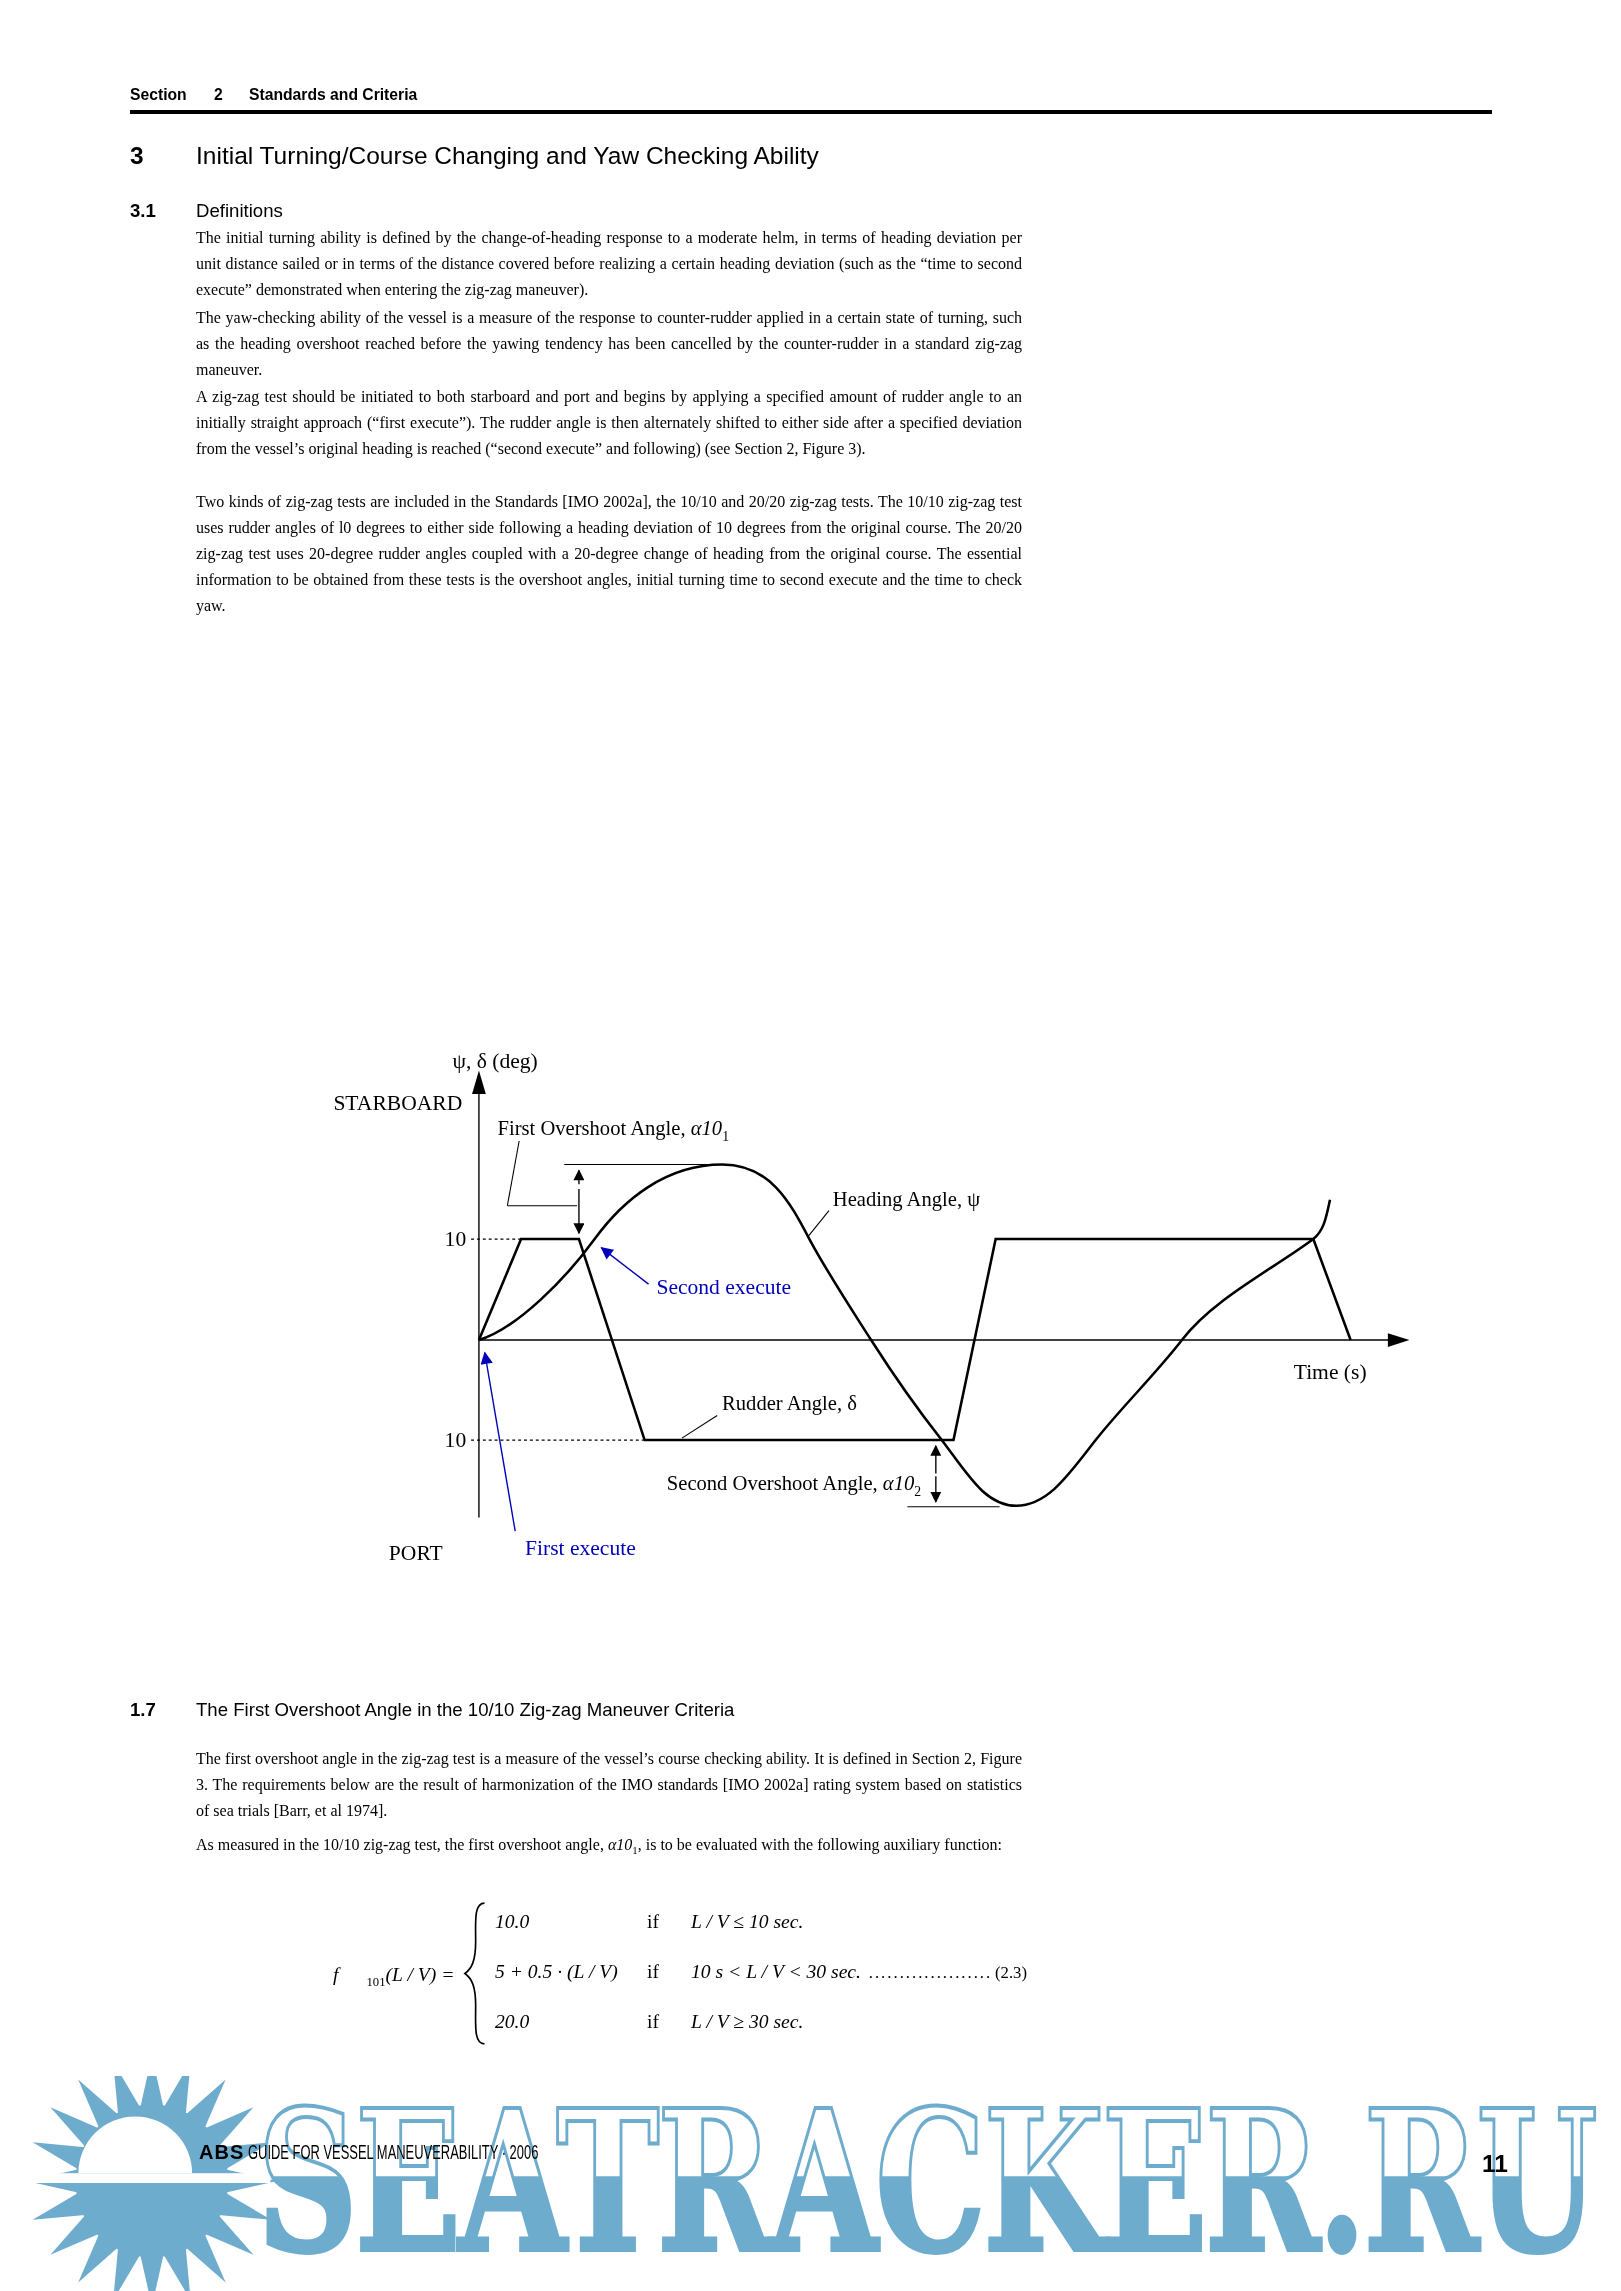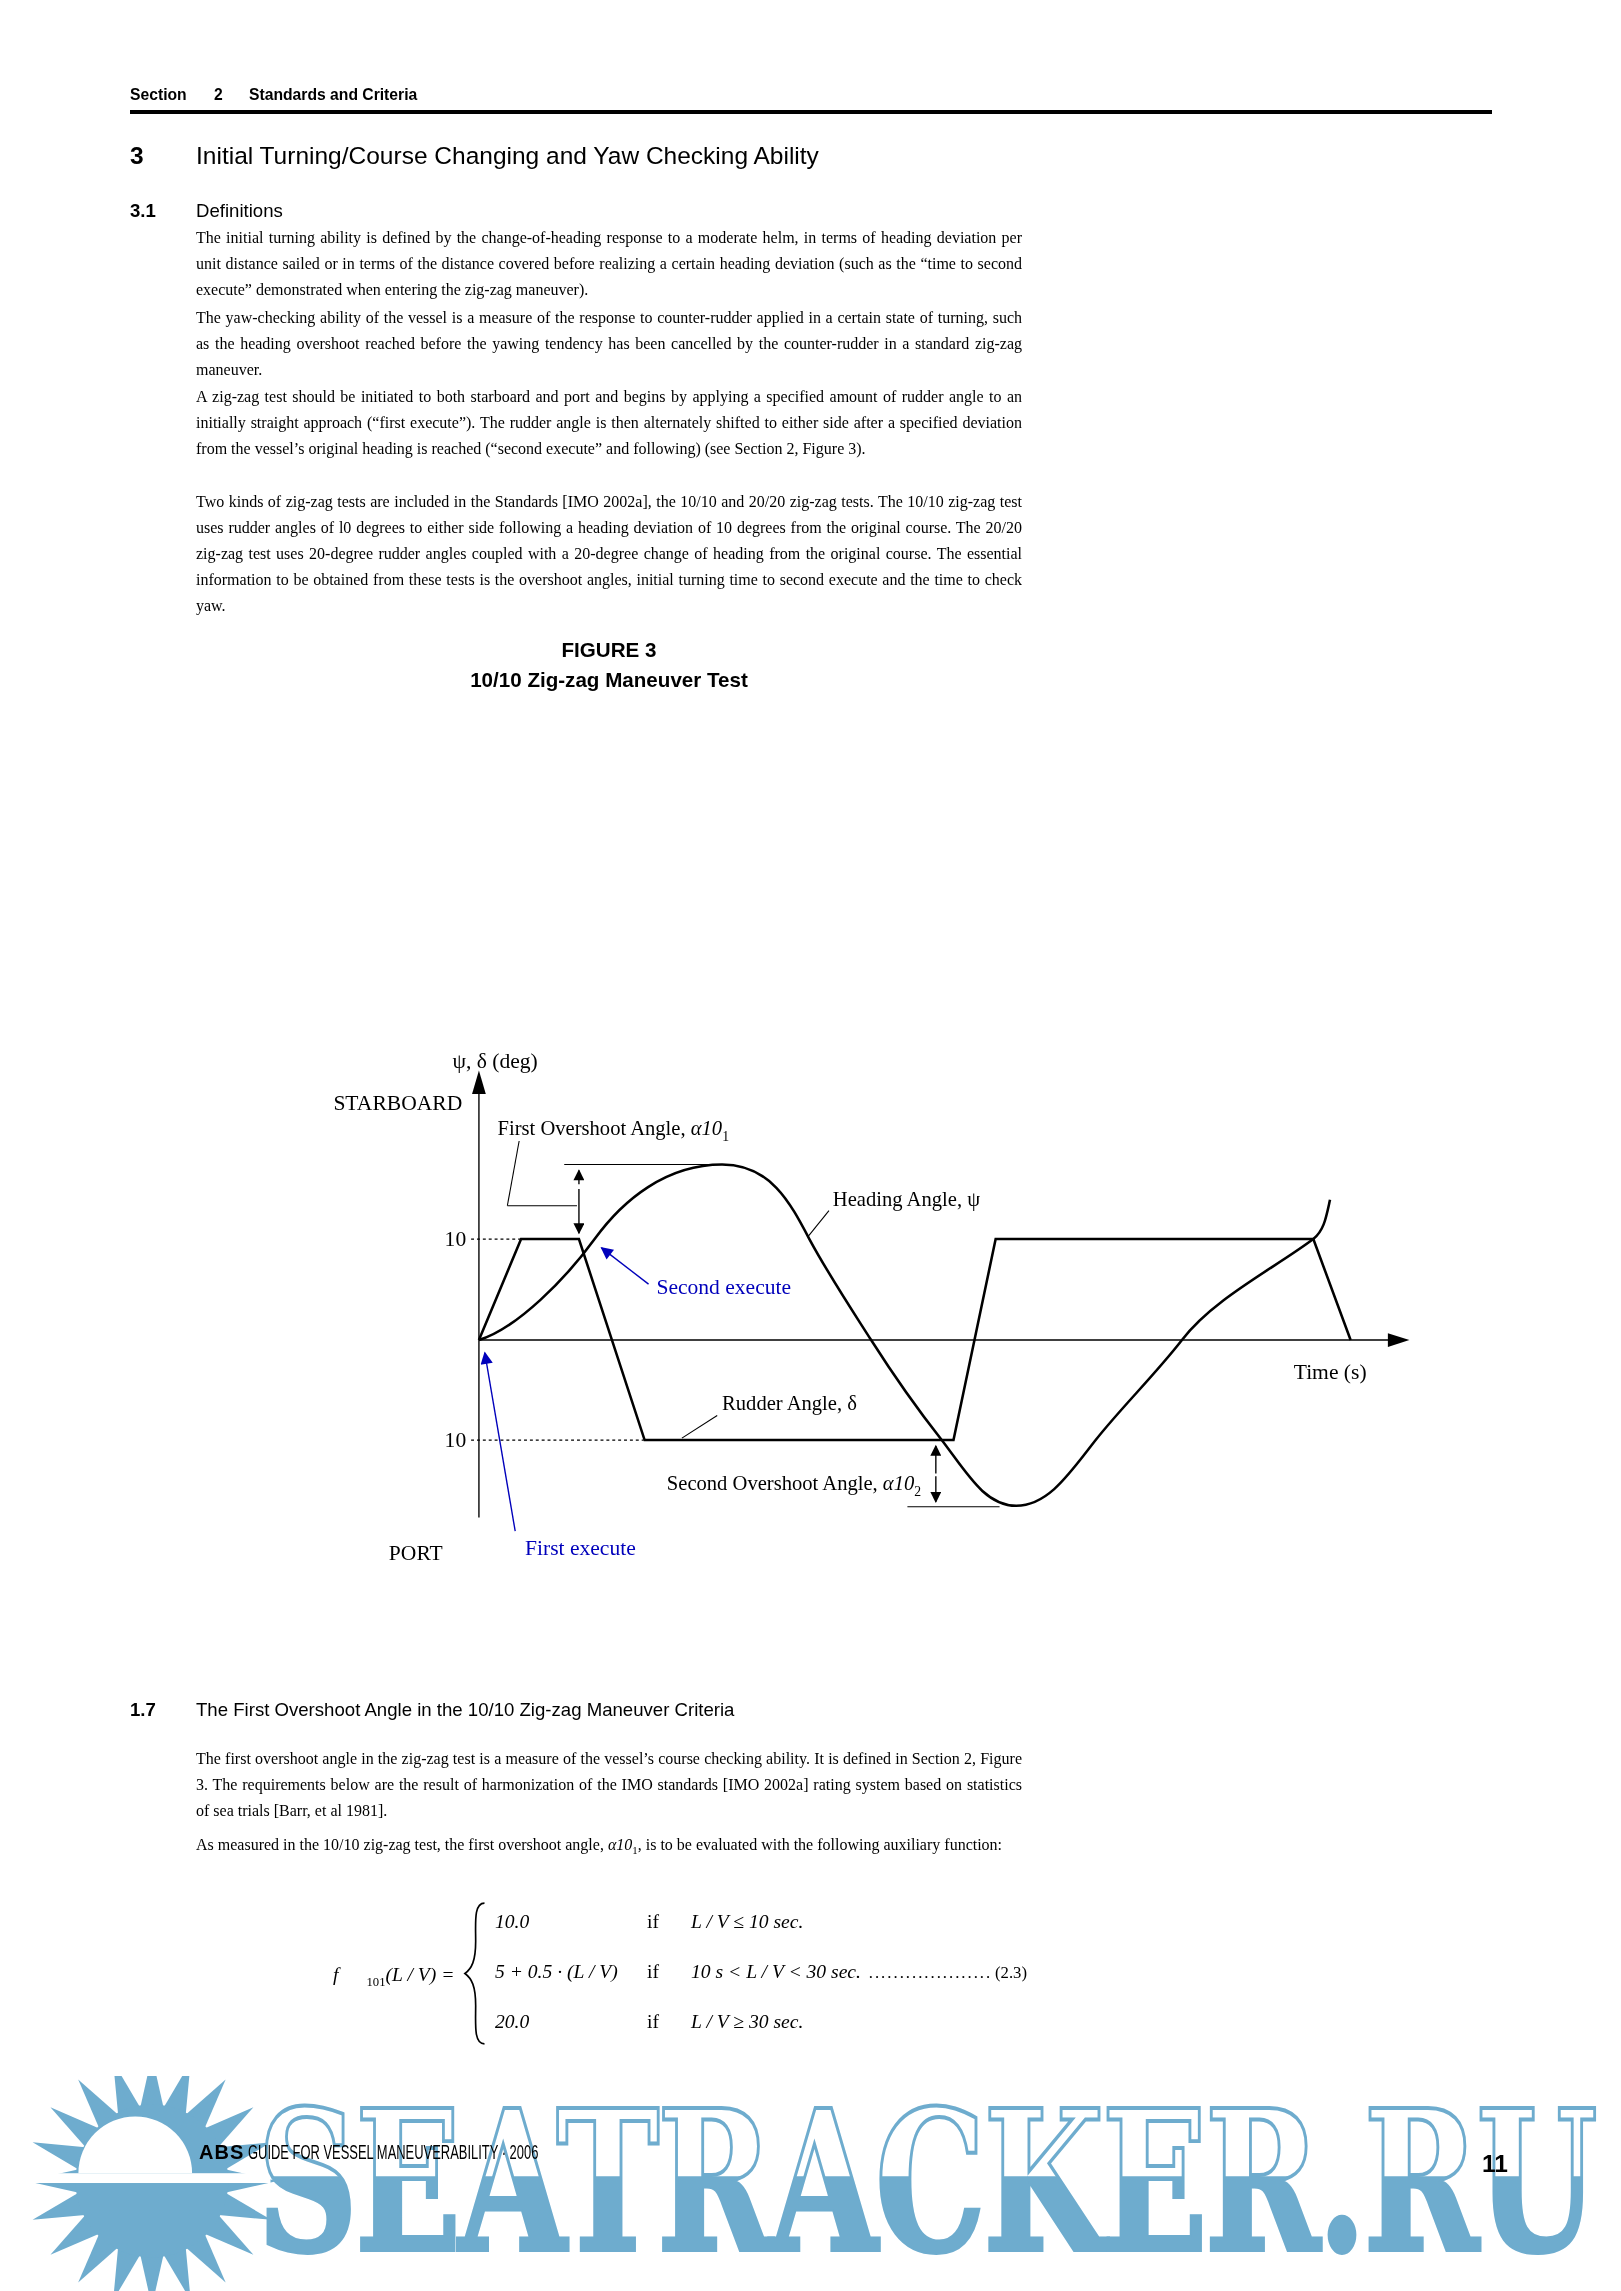--- a/index.html
+++ b/index.html
@@ -104,24 +104,20 @@
   <div class="abs h-title h3">Initial Turning/Course Changing and Yaw Checking Ability</div>
 
   <div class="abs h-num h31">3.1</div>
   <div class="abs h-title h31">Definitions</div>
 
   <div class="abs body-text p2">The yaw-checking ability of the vessel is a measure of the response to counter-rudder applied in a certain state of turning, such as the heading overshoot reached before the yawing tendency has been cancelled by the counter-rudder in a standard zig-zag maneuver.</div>
   <div class="abs body-text p1">The initial turning ability is defined by the change-of-heading response to a moderate helm, in terms of heading deviation per unit distance sailed or in terms of the distance covered before realizing a certain heading deviation (such as the “time to second execute” demonstrated when entering the zig-zag maneuver).</div>
   <div class="abs body-text p3">A zig-zag test should be initiated to both starboard and port and begins by applying a specified amount of rudder angle to an initially straight approach (“first execute”). The rudder angle is then alternately shifted to either side after a specified deviation from the vessel’s original heading is reached (“second execute” and following) (see Section 2, Figure 3).</div>
   <div class="abs body-text p4">Two kinds of zig-zag tests are included in the Standards [IMO 2002a], the 10/10 and 20/20 zig-zag tests. The 10/10 zig-zag test uses rudder angles of l0 degrees to either side following a heading deviation of 10 degrees from the original course. The 20/20 zig-zag test uses 20-degree rudder angles coupled with a 20-degree change of heading from the original course. The essential information to be obtained from these tests is the overshoot angles, initial turning time to second execute and the time to check yaw.</div>
 
-  <div class="abs fig-title">
-    <div>FIGURE 3</div>
-    <div>10/10 Zig-zag Maneuver Test</div>
-  </div>
 
   <svg class="abs figsvg" width="1157" height="559" viewBox="0 0 1180 570">
     <defs>
       <marker id="mk" viewBox="0 0 10 10" refX="9" refY="5" markerWidth="9" markerHeight="8" orient="auto">
         <path d="M0,0 L10,5 L0,10 z" fill="#000"></path>
       </marker>
       <marker id="mb" viewBox="0 0 10 10" refX="9" refY="5" markerWidth="10" markerHeight="9" orient="auto">
         <path d="M0,0 L10,5 L0,10 z" fill="#0000bb"></path>
       </marker>
     </defs>
@@ -179,21 +175,21 @@
     <text x="660" y="462" font-size="21" text-anchor="end">
       <tspan>Second Overshoot Angle, </tspan><tspan font-style="italic">α10</tspan><tspan dy="6" font-size="14">2</tspan>
     </text>
 
     <text x="256" y="528" font-size="22" fill="#0000bb" style="fill:#0000bb">First execute</text>
   </svg>
 
   <div class="abs h-num h32">1.7</div>
   <div class="abs h-title h32">The First Overshoot Angle in the 10/10 Zig-zag Maneuver Criteria</div>
 
-  <div class="abs body-text s32p1">The first overshoot angle in the zig-zag test is a measure of the vessel’s course checking ability. It is defined in Section 2, Figure 3. The requirements below are the result of harmonization of the IMO standards [IMO 2002a] rating system based on statistics of sea trials [Barr, et al 1981].</div>
+  <div class="abs body-text s32p1">The first overshoot angle in the zig-zag test is a measure of the vessel’s course checking ability. It is defined in Section 2, Figure 3. The requirements below are the result of harmonization of the IMO standards [IMO 2002a] rating system based on statistics of sea trials [Barr, et al 1974].</div>
 
   <div class="abs body-text s32p2">
     <span>As measured in the 10/10 zig-zag test, the first overshoot angle, </span><span class="isym">α10</span><sub>1</sub><span>, is to be evaluated with the following auxiliary function:</span>
   </div>
 
   <div class="abs f-lhs">
     <span>f</span><sub>101</sub><span>(L / V) =</span>
   </div>
 
   <svg class="abs" style="left:461px;top:1900px;" width="27.4" height="147" viewBox="0 0 28 150">

